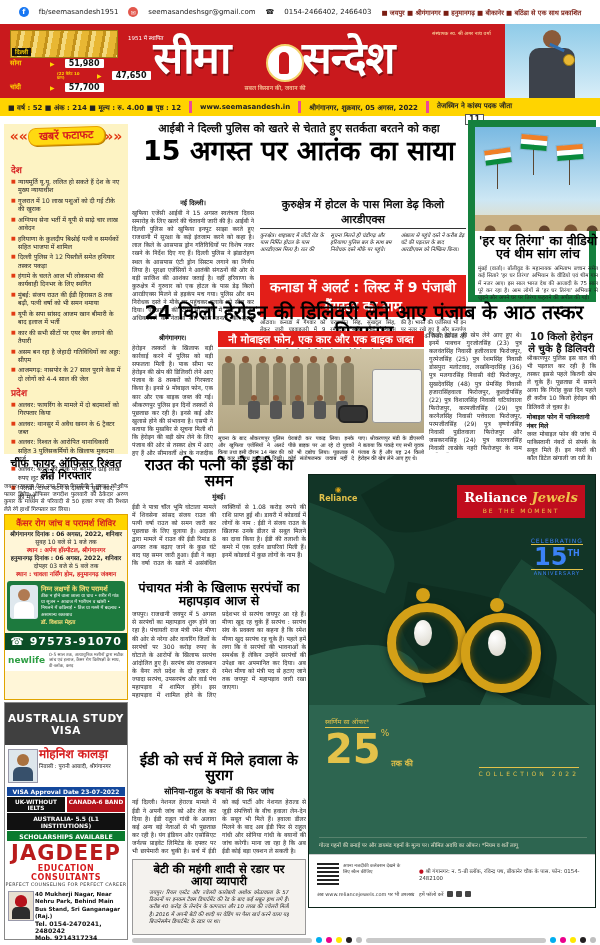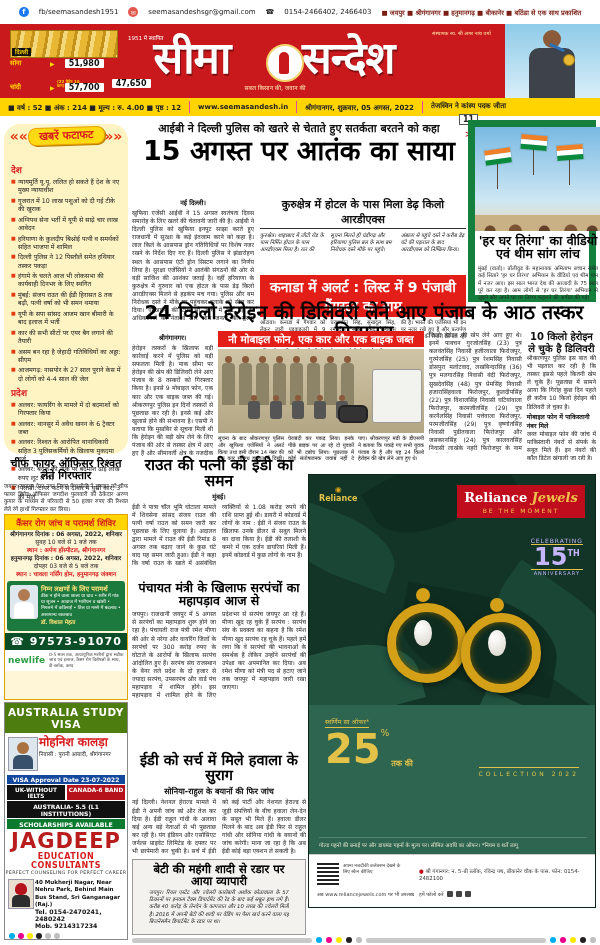--- a/index.html
+++ b/index.html
@@ -31,27 +31,27 @@
   .emblem:after{content:"";position:absolute;left:11px;top:6px;width:10px;height:22px;background:#c9191d;border-radius:5px 5px 2px 2px;}
   .tagline{left:200px;top:84px;width:150px;text-align:center;color:#ffe6b0;font-size:6px;}
   .player{left:505px;top:24px;width:95px;height:74px;background:linear-gradient(#8fcbe8,#d9eef8);overflow:hidden;}
   .player .head{position:absolute;left:38px;top:6px;width:18px;height:18px;border-radius:50%;background:#8a5a3a;}
   .player .torso{position:absolute;left:24px;top:24px;width:46px;height:50px;border-radius:10px 10px 0 0;background:#3d424b;}
   .player .medal{position:absolute;left:58px;top:30px;width:10px;height:10px;border-radius:50%;background:#e8b733;border:1px solid #9c7a12;}
   .player .ribbon{position:absolute;left:44px;top:22px;width:16px;height:3px;background:#2f6fb3;transform:rotate(25deg);}
 
   
   .infostrip{left:0;top:98px;width:600px;height:18px;background:#ffd400;display:flex;align-items:center;font-size:7px;font-weight:bold;color:#222;}
-  .infostrip .cell{padding:0 8px;border-right:1px solid #ec4899;display:flex;align-items:center;gap:4px;height:12px;}
+  .infostrip .cell{padding:0 8px;border-right:3px solid #ec4899;display:flex;align-items:center;gap:4px;height:12px;}
   .infostrip .cell:last-child{border-right:none;flex-direction:column;}
   .pageno{background:#fff;border:1px solid #555;padding:0 3px;font-size:8px;}
   .arrowred{color:#c9191d;font-size:9px;}
 
   
-  .sidebox{left:4px;top:124px;width:124px;height:330px;background:#fdf3c3;border-radius:16px;}
+  .sidebox{left:4px;top:124px;width:124px;height:330px;background:#fdf3c3;border-radius:0;}
   .badge{left:6px;top:118px;width:120px;height:36px;z-index:3;display:flex;align-items:center;justify-content:center;}
   .badge .bub{background:#ffd911;border:1px solid #e8a200;border-radius:8px;padding:2px 10px;transform:rotate(-2deg);
      color:#d61c1e;font-weight:bold;font-size:11px;line-height:1.05;text-align:center;box-shadow:1px 1px 0 #b97f00;}
   .badge .chev{color:#e23b14;font-size:14px;font-weight:bold;}
   .side-inner{position:absolute;left:7px;top:36px;width:110px;}
   .sechead{color:#d61c1e;font-weight:bold;font-size:9px;margin:3px 0 2px;}
   .nli{font-size:6.3px;line-height:1.3;margin-bottom:2.5px;color:#222;position:relative;padding-left:7px;}
   .nli:before{content:"■";position:absolute;left:0;top:0;color:#e23b14;font-size:5px;}
 
   
@@ -134,21 +134,21 @@
   .cgreen .gt{font-size:6.5px;font-weight:bold;color:#ffe27a;}
   .cgreen .sym{font-size:4.6px;line-height:1.4;}
   .cgreen .dname{font-size:5.5px;font-weight:bold;color:#ffe27a;}
   .cphone{background:#0b4d26;color:#fff;font-weight:bold;font-size:11px;text-align:center;padding:2px 0;letter-spacing:1px;}
   .newlife{display:flex;align-items:center;gap:4px;padding:2px 3px;background:#fff;}
   .newlife .nl{color:#2e9e44;font-weight:bold;font-size:9px;}
   .newlife .nt{font-size:4.4px;color:#444;line-height:1.3;}
 
   
   .visa{left:4px;top:702px;width:124px;height:238px;border:1px solid #888;box-sizing:border-box;background:#fff;}
-  .visa .ban{background:#4d7c0f;color:#fff;font-weight:bold;font-size:10.5px;text-align:center;padding:3px 0;letter-spacing:.5px;}
+  .visa .ban{background:#404040;color:#fff;font-weight:bold;font-size:10.5px;text-align:center;padding:9px 0;letter-spacing:.5px;}
   .vrow{position:relative;padding:3px 2px 2px 34px;min-height:36px;}
   .stupic{position:absolute;left:3px;top:4px;width:28px;height:32px;background:#dde6ec;border:1px solid #99a;overflow:hidden;}
   .stupic:before{content:"";position:absolute;left:8px;top:4px;width:12px;height:12px;border-radius:50%;background:#a9713f;}
   .stupic:after{content:"";position:absolute;left:4px;top:17px;width:20px;height:14px;border-radius:6px 6px 0 0;background:#37506b;}
   .vname{color:#d61c1e;font-weight:bold;font-size:12px;line-height:1.05;}
   .vres{font-size:5.5px;color:#222;margin-top:1px;}
   .vdate{background:#14489c;color:#fff;font-size:6px;font-weight:bold;text-align:center;padding:1px 0;margin:1px 2px;}
   .vstrip{display:flex;gap:2px;margin:1px 2px;}
   .vstrip div{flex:1;background:#111;color:#fff;font-weight:bold;font-size:5.8px;text-align:center;padding:1.5px 0;}
   .vstrip div.r{background:#b5121b;}
@@ -168,21 +168,21 @@
 
   
   .rel{left:308px;top:474px;width:288px;height:434px;background:#123527;overflow:hidden;border:1px solid #0c2419;box-sizing:border-box;}
   .leaf{position:absolute;border-radius:0 60% 0 60%;opacity:.85;}
   .rlogo{position:absolute;left:10px;top:10px;color:#e3c24a;font-size:8px;font-weight:bold;}
   .rlogo:before{content:"◉";display:block;text-align:center;color:#d4a017;font-size:8px;}
   .rbox{position:absolute;right:10px;top:10px;width:120px;background:#c00d1e;text-align:center;padding:5px 4px 4px;}
   .rbox .rj{color:#fff;font-weight:bold;font-size:13px;font-family:"DejaVu Serif",serif;}
   .rbox .rj i{color:#f0c24b;font-style:italic;}
   .rbox .btm{color:#f0c24b;font-size:6px;letter-spacing:2px;margin-top:2px;}
-  .r15{position:absolute;right:12px;top:62px;text-align:center;color:#c4b5fd;}
+  .r15{position:absolute;right:12px;top:62px;text-align:center;color:#3b82f6;}
   .r15 .c1{font-size:6px;letter-spacing:1px;border-bottom:1px solid #e3c24a;}
   .r15 .n{font-size:24px;font-weight:bold;line-height:1;}
   .r15 .c2{font-size:5px;letter-spacing:1px;border-top:1px solid #e3c24a;}
   .earr{position:absolute;width:62px;height:62px;border:9px solid #d4a017;border-radius:50%;box-shadow:inset 0 0 6px #7a5a00,0 2px 6px rgba(0,0,0,.5);}
   .earr:before{content:"";position:absolute;left:18px;top:8px;width:18px;height:26px;border-radius:50%;background:radial-gradient(circle at 35% 30%,#fff,#d8d4c8);}
   .earr:after{content:"";position:absolute;left:20px;top:-24px;width:14px;height:14px;border-radius:50%;background:#d4a017;}
   .rpanel{position:absolute;left:0;bottom:52px;width:288px;height:150px;background:#2d6550;}
   .rpanel .line1{position:absolute;left:14px;top:-46px;color:#fff;font-size:14px;line-height:1.3;background:rgba(45,101,80,.92);padding:6px 10px;}
   .roff{position:absolute;left:16px;top:12px;color:#e3c24a;font-size:6.5px;border-bottom:1px solid #e3c24a;padding-bottom:1px;}
   .r25{position:absolute;left:16px;top:24px;color:#e3c24a;font-weight:bold;font-size:40px;line-height:1;}
@@ -226,21 +226,21 @@
 
   <div class="abs masthead"></div>
   <div class="abs rates">
     <div class="goldimg"></div>
     <div class="citytag">दिल्ली</div>
     <div class="raterow" style="top:28px;">
       <span class="lbl">सोना</span>
       <span class="arr">▶</span>
       <span class="val">51,980</span>
     </div>
-    <div class="raterow" style="top:48px;padding-left:47px;">
+    <div class="raterow" style="top:40px;padding-left:47px;">
       <span class="lbl" style="font-size:4px;">(22 कैरेट 10 ग्राम)</span>
       <span class="arr">▶</span>
       <span class="val">47,650</span>
     </div>
     <div class="raterow" style="top:52px;">
       <span class="lbl">चांदी</span>
       <span class="arr">▶</span>
       <span class="val">57,700</span>
     </div>
   </div>

